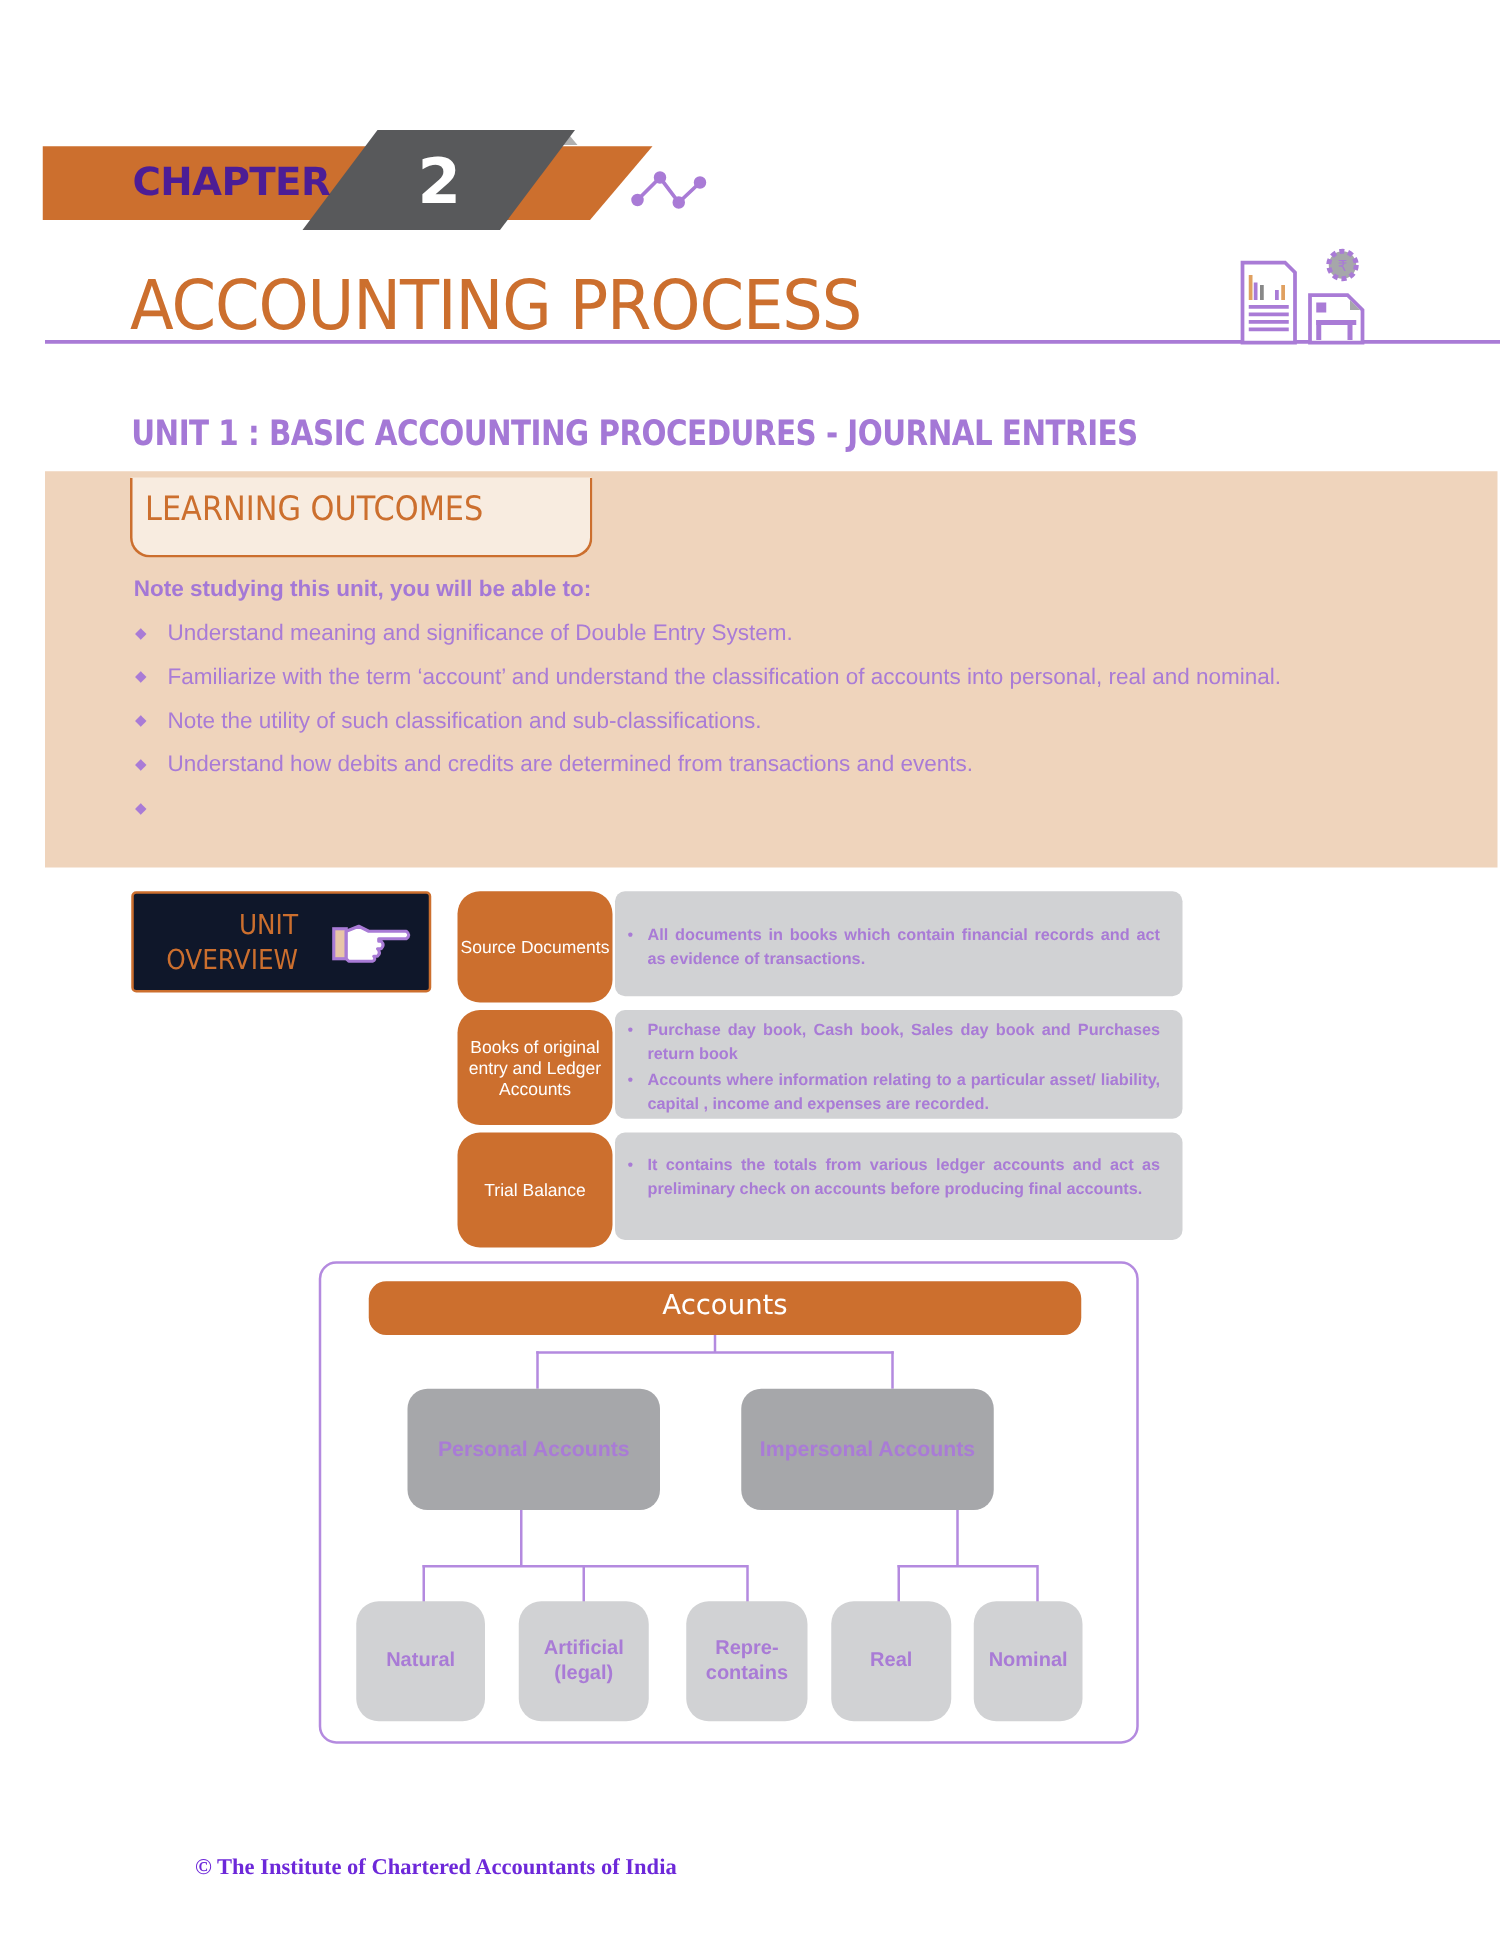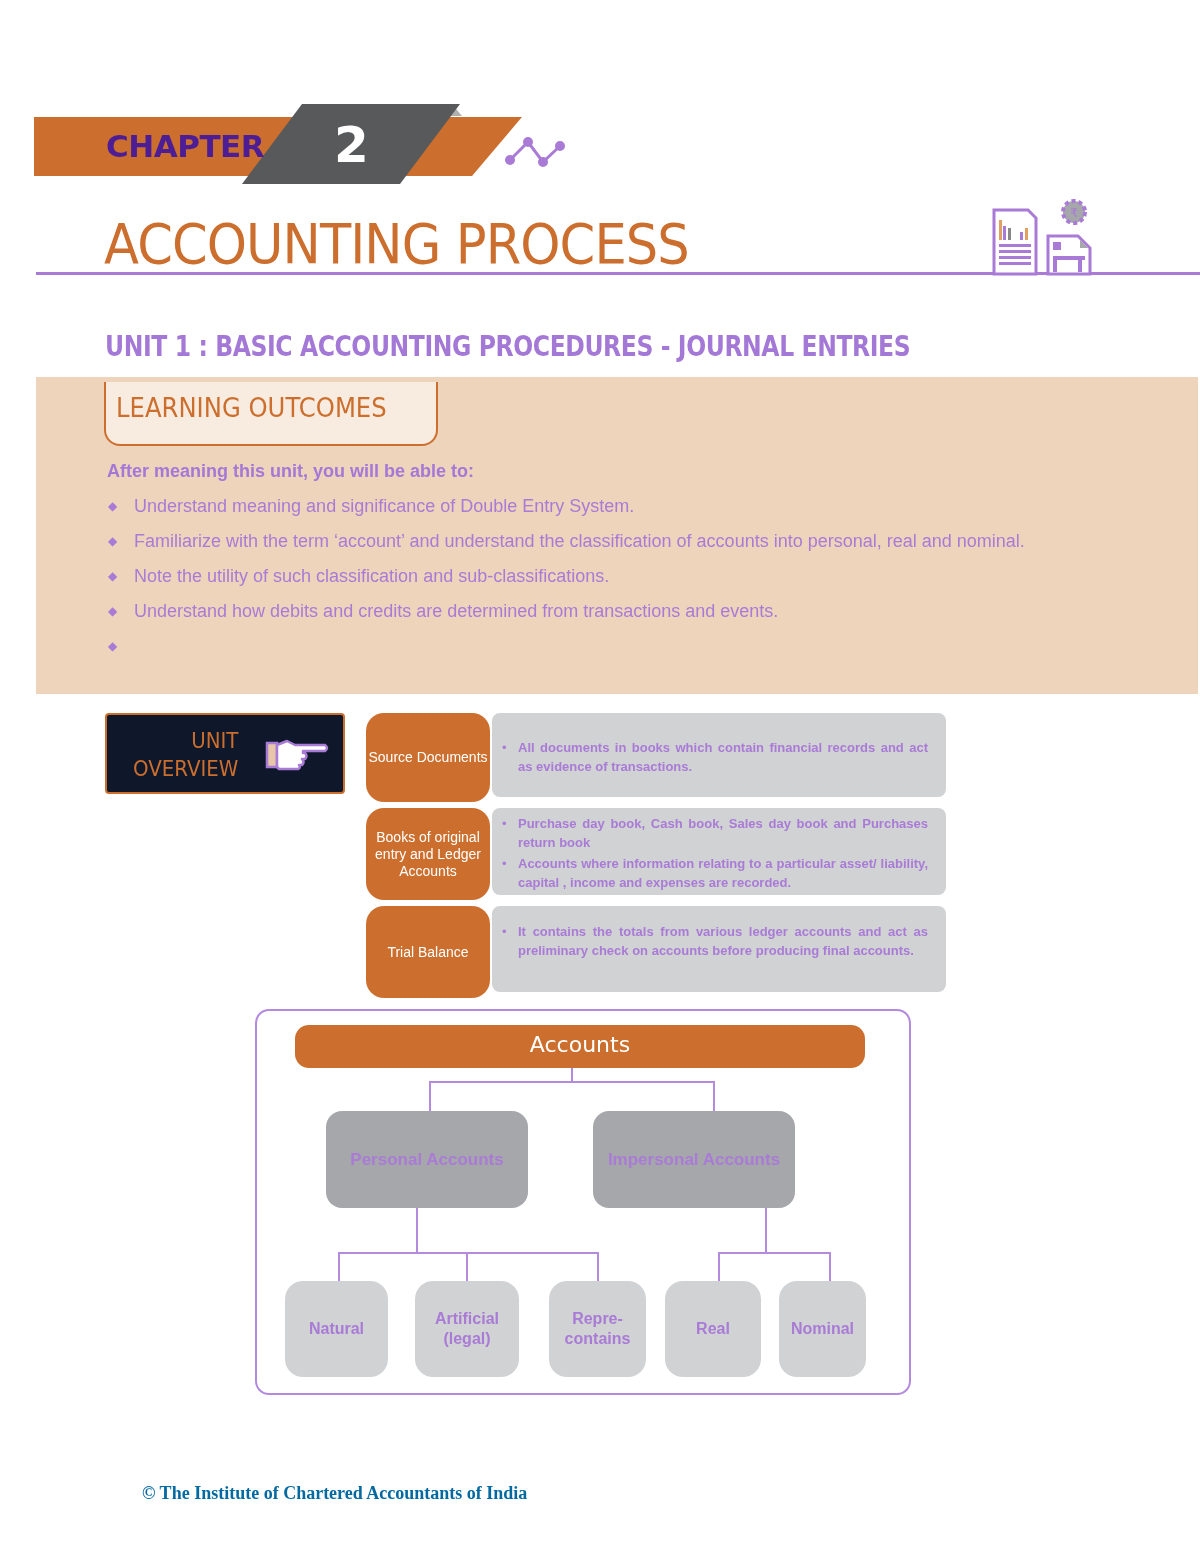--- a/index.html
+++ b/index.html
@@ -20,21 +20,21 @@
   .title-rule { left: 36px; top: 272px; width: 1164px; height: 3px; background: #a97bd6; }
   .title-icon { left: 990px; top: 192px; }
 
   .unit-heading { left: 105px; top: 330px; color: #a478d6; font-size: 28px; font-weight: bold;
                   font-family: "DejaVu Sans", sans-serif; transform: scaleX(0.84);
                   transform-origin: left top; white-space: nowrap; letter-spacing: -0.5px; }
 
   
   .lo-band { left: 36px; top: 377px; width: 1162px; height: 317px; background: #efd4bc; }
   .lo-tag { left: 104px; top: 382px; width: 330px; height: 62px; background: #f8ece0;
-            border: 2.5px solid #cc6f2e; border-top: none; border-radius: 0 0 16px 16px; }
+            border: 2.5px solid #cc6f2e; border-top: none; border-radius: 0 0 16px 16px; padding-left: 36px; }
   .lo-tag::before { content: ""; position: absolute; left: -2.5px; top: 0; width: 4px; height: 8px; }
   .lo-tag-text { position: absolute; left: 10px; top: 10px; font-size: 27px; color: #cc6f2e;
                  font-family: "DejaVu Sans", sans-serif; transform: scaleX(0.9);
                  transform-origin: left top; white-space: nowrap; }
   .lo-intro { left: 107px; top: 461px; color: #a478d6; font-size: 18px; font-weight: bold; }
   .lo-list { left: 106px; top: 494px; width: 990px; margin: 0; padding: 0; list-style: none; }
   .lo-list li { position: relative; padding-left: 28px; color: #a97bd6; font-size: 18px;
                 line-height: 24px; margin-bottom: 11px; text-align: justify; }
   .lo-list li .bullet { position: absolute; left: 2px; top: 0; font-size: 12px; }
 
@@ -64,21 +64,21 @@
               border-radius: 14px; color: #ffffff; font-size: 22px; text-align: center;
               line-height: 40px; font-family: "DejaVu Sans", sans-serif; }
   .line { background: #b48adf; position: absolute; }
   .mid-box { background: #a6a7aa; border-radius: 16px; color: #a97bd6; font-weight: bold;
              font-size: 17px; text-align: center; display: flex; align-items: center;
              justify-content: center; line-height: 24px; }
   .leaf-box { background: #d1d2d4; border-radius: 18px; color: #a97bd6; font-weight: bold;
               font-size: 16px; text-align: center; display: flex; align-items: center;
               justify-content: center; line-height: 20px; }
 
-  .footer { left: 142px; top: 1483px; color: #0369a1; font-size: 18px; font-weight: bold;
+  .footer { left: 156px; top: 1483px; color: #6d28d9; font-size: 18px; font-weight: bold;
             font-family: "Liberation Serif", serif; }
 </style>
 </head>
 <body>
 
 <svg class="abs banner-svg" width="540" height="90" viewBox="0 0 540 90">
   <polygon points="0,13 270,13 220,72 0,72" fill="#cc6f2e"></polygon>
   <polygon points="392,13 488,13 438,72 342,72" fill="#cc6f2e"></polygon>
   <polygon points="262,50 270,60 264,60" fill="#b0b0b0"></polygon>
   <polygon points="418,0 428,12 408,12" fill="#b0b0b0"></polygon>
@@ -120,21 +120,21 @@
   <rect x="63" y="64" width="4" height="16" fill="#a97bd6"></rect>
   <rect x="88" y="64" width="4" height="16" fill="#a97bd6"></rect>
 </svg>
 
 <div class="abs unit-heading">UNIT 1 : BASIC ACCOUNTING PROCEDURES - JOURNAL ENTRIES</div>
 
 <div class="abs lo-band"></div>
 <div class="abs lo-tag">
   <span class="lo-tag-text">LEARNING OUTCOMES</span>
 </div>
-<div class="abs lo-intro">After meaning this unit, you will be able to:</div>
+<div class="abs lo-intro">Note studying this unit, you will be able to:</div>
 <ul class="abs lo-list">
   <li><span class="bullet">◆</span><span>Understand meaning and significance of Double Entry System.</span></li>
   <li><span class="bullet">◆</span><span>Familiarize with the term ‘account’ and understand the classification of accounts into personal, real and nominal.</span></li>
   <li><span class="bullet">◆</span><span>Note the utility of such classification and sub-classifications.</span></li>
   <li><span class="bullet">◆</span><span>Understand how debits and credits are determined from transactions and events.</span></li>
   <li><span class="bullet">◆</span></li>
 </ul>
 
 <div class="abs uo-box">
   <div class="uo-text">

